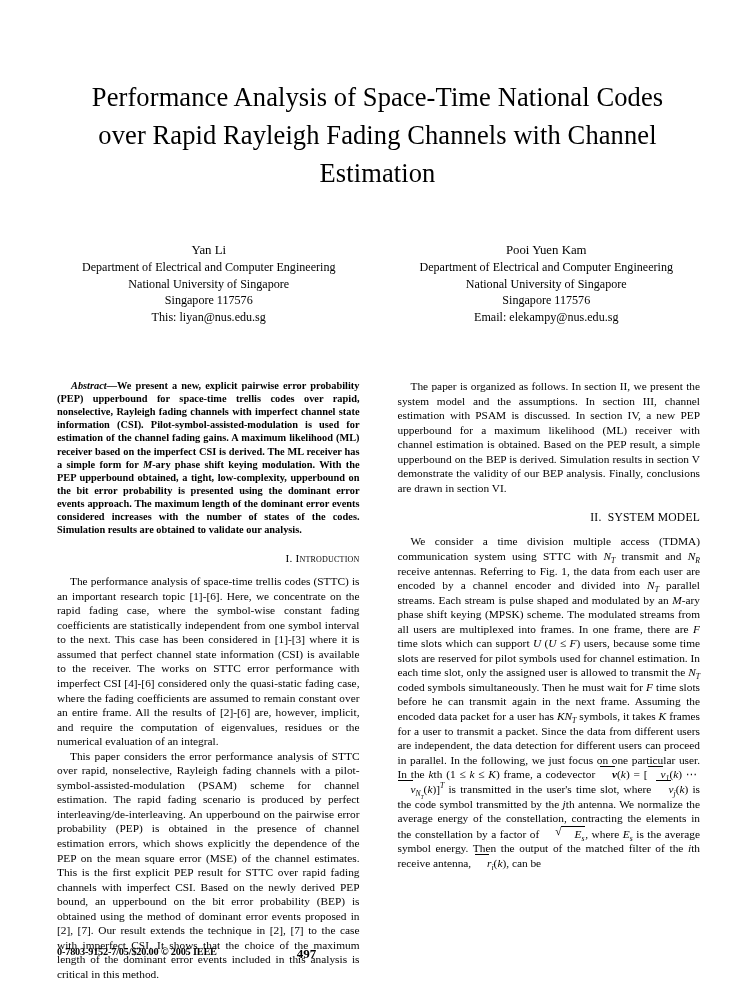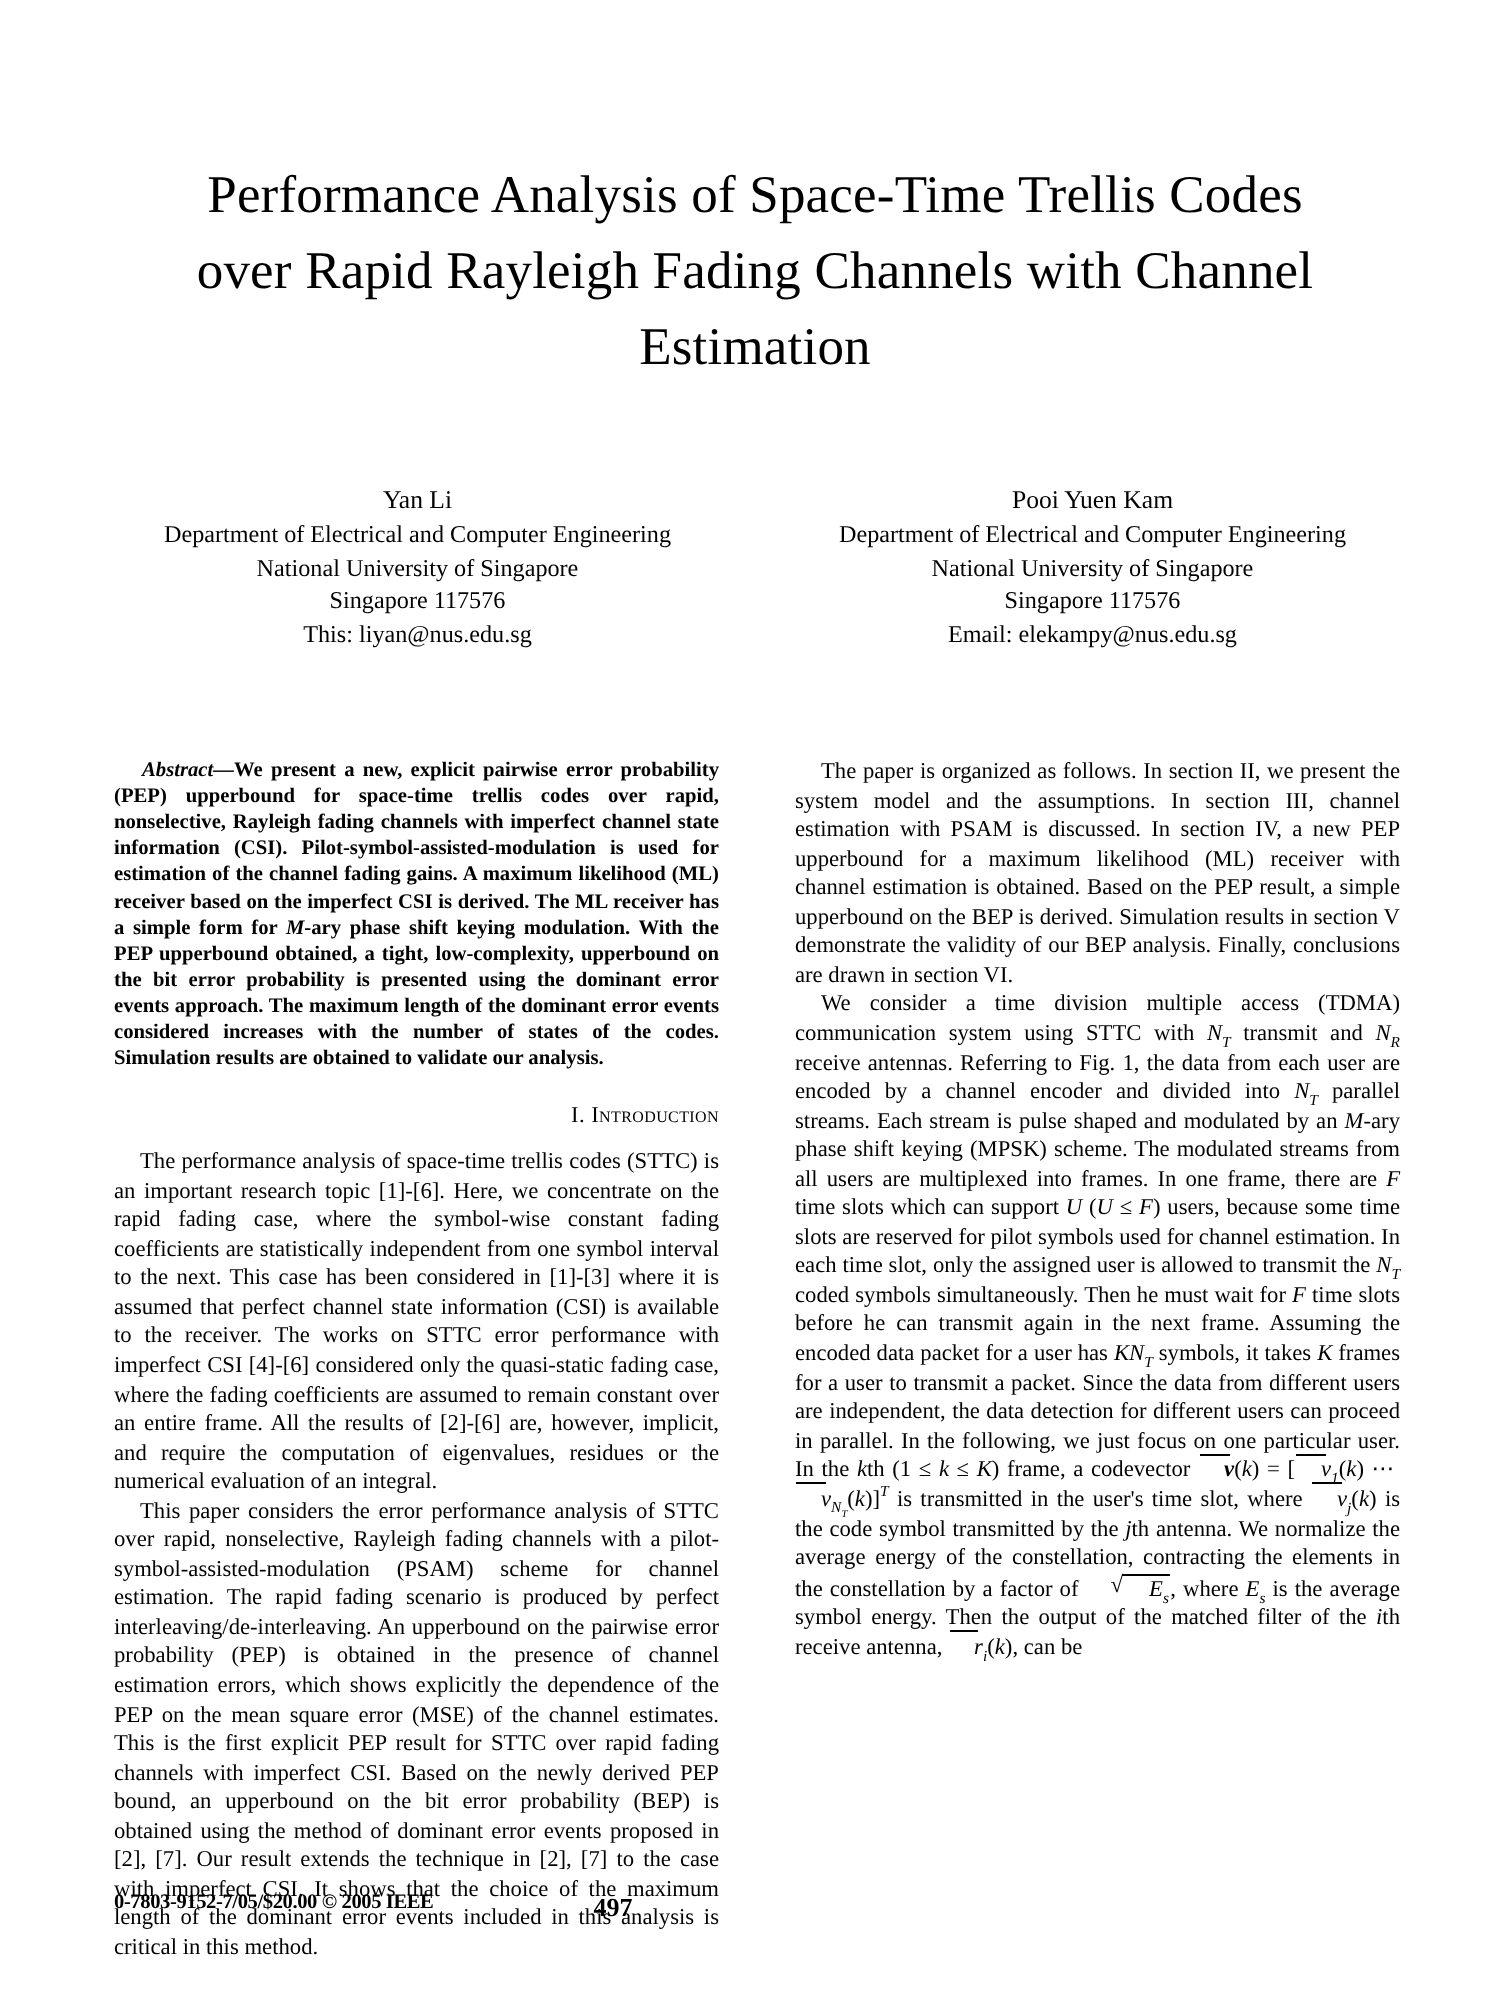--- a/index.html
+++ b/index.html
@@ -138,21 +138,21 @@
     font-size: 13px;
     margin-left: 80px;
   }
 </style>
 </head>
 <body>
 
 <div class="page">
 
   <div class="title-block">
-    <h1 class="paper-title"><span>Performance Analysis of Space-Time Trellis Codes</span><br><span>over Rapid Rayleigh Fading Channels with Channel</span><br><span>Estimation</span></h1>
+    <h1 class="paper-title"><span>Performance Analysis of Space-Time National Codes</span><br><span>over Rapid Rayleigh Fading Channels with Channel</span><br><span>Estimation</span></h1>
   </div>
 
   <div class="authors">
     <div class="author-col">
       <div class="author-name author-line">Yan Li</div>
       <div class="author-line">Department of Electrical and Computer Engineering</div>
       <div class="author-line">National University of Singapore</div>
       <div class="author-line">Singapore 117576</div>
       <div class="author-line">This: liyan@nus.edu.sg</div>
     </div>
@@ -176,20 +176,21 @@
       <p>The performance analysis of space-time trellis codes (STTC) is an important research topic [1]-[6]. Here, we concentrate on the rapid fading case, where the symbol-wise constant fading coefficients are statistically independent from one symbol interval to the next. This case has been considered in [1]-[3] where it is assumed that perfect channel state information (CSI) is available to the receiver. The works on STTC error performance with imperfect CSI [4]-[6] considered only the quasi-static fading case, where the fading coefficients are assumed to remain constant over an entire frame. All the results of [2]-[6] are, however, implicit, and require the computation of eigenvalues, residues or the numerical evaluation of an integral.</p>
       <p>This paper considers the error performance analysis of STTC over rapid, nonselective, Rayleigh fading channels with a pilot-symbol-assisted-modulation (PSAM) scheme for channel estimation. The rapid fading scenario is produced by perfect interleaving/de-interleaving. An upperbound on the pairwise error probability (PEP) is obtained in the presence of channel estimation errors, which shows explicitly the dependence of the PEP on the mean square error (MSE) of the channel estimates. This is the first explicit PEP result for STTC over rapid fading channels with imperfect CSI. Based on the newly derived PEP bound, an upperbound on the bit error probability (BEP) is obtained using the method of dominant error events proposed in [2], [7]. Our result extends the technique in [2], [7] to the case with imperfect CSI. It shows that the choice of the maximum length of the dominant error events included in this analysis is critical in this method.</p>
 
     </div>
 
     <div class="col">
 
 
       <p>The paper is organized as follows. In section II, we present the system model and the assumptions. In section III, channel estimation with PSAM is discussed. In section IV, a new PEP upperbound for a maximum likelihood (ML) receiver with channel estimation is obtained. Based on the PEP result, a simple upperbound on the BEP is derived. Simulation results in section V demonstrate the validity of our BEP analysis. Finally, conclusions are drawn in section VI.</p>
 
+      <div class="sec-head plain"><span>II.</span>&nbsp;&nbsp;<span>SYSTEM MODEL</span></div>
 
       <p><span>We consider a time division multiple access (TDMA) communication system using STTC with </span><i class="mi">N<sub>T</sub></i><span> transmit and </span><i class="mi">N<sub>R</sub></i><span> receive antennas. Referring to Fig. 1, the data from each user are encoded by a channel encoder and divided into </span><i class="mi">N<sub>T</sub></i><span> parallel streams. Each stream is pulse shaped and modulated by an </span><i class="mi">M</i><span>-ary phase shift keying (MPSK) scheme. The modulated streams from all users are multiplexed into frames. In one frame, there are </span><i class="mi">F</i><span> time slots which can support </span><i class="mi">U</i>&nbsp;(<i class="mi">U</i>&nbsp;<span class="leq">≤</span>&nbsp;<i class="mi">F</i>)<span> users, because some time slots are reserved for pilot symbols used for channel estimation. In each time slot, only the assigned user is allowed to transmit the </span><i class="mi">N<sub>T</sub></i><span> coded symbols simultaneously. Then he must wait for </span><i class="mi">F</i><span> time slots before he can transmit again in the next frame. Assuming the encoded data packet for a user has </span><i class="mi">KN<sub>T</sub></i><span> symbols, it takes </span><i class="mi">K</i><span> frames for a user to transmit a packet. Since the data from different users are independent, the data detection for different users can proceed in parallel. In the following, we just focus on one particular user. In the </span><i class="mi">k</i><span>th </span>(1&nbsp;<span class="leq">≤</span>&nbsp;<i class="mi">k</i>&nbsp;<span class="leq">≤</span>&nbsp;<i class="mi">K</i>)<span> frame, a codevector </span><span><b class="vecbar"><i class="mi">v</i></b>(<i class="mi">k</i>)&nbsp;=&nbsp;[<span class="vecbar"><i class="mi">v</i></span><sub>1</sub>(<i class="mi">k</i>)&nbsp;⋯&nbsp;<span class="vecbar"><i class="mi">v</i></span><sub>N<sub>T</sub></sub>(<i class="mi">k</i>)]<sup><i class="mi">T</i></sup></span><span> is transmitted in the user's time slot, where </span><span><span class="vecbar"><i class="mi">v</i></span><sub>j</sub>(<i class="mi">k</i>)</span><span> is the code symbol transmitted by the </span><i class="mi">j</i><span>th antenna. We normalize the average energy of the constellation, contracting the elements in the constellation by a factor of </span><span class="sqrt"><span class="rad"><i class="mi">E<sub>s</sub></i></span></span><span>, where </span><i class="mi">E<sub>s</sub></i><span> is the average symbol energy. Then the output of the matched filter of the </span><i class="mi">i</i><span>th receive antenna, </span><span><span class="vecbar"><i class="mi">r</i></span><sub>i</sub>(<i class="mi">k</i>)</span><span>, can be</span></p>
 
     </div>
   </div>
 
   <div class="footer">
     <div class="copyright">0-7803-9152-7/05/$20.00 © 2005 IEEE</div>
     <div class="page-no">497</div>
   </div>

